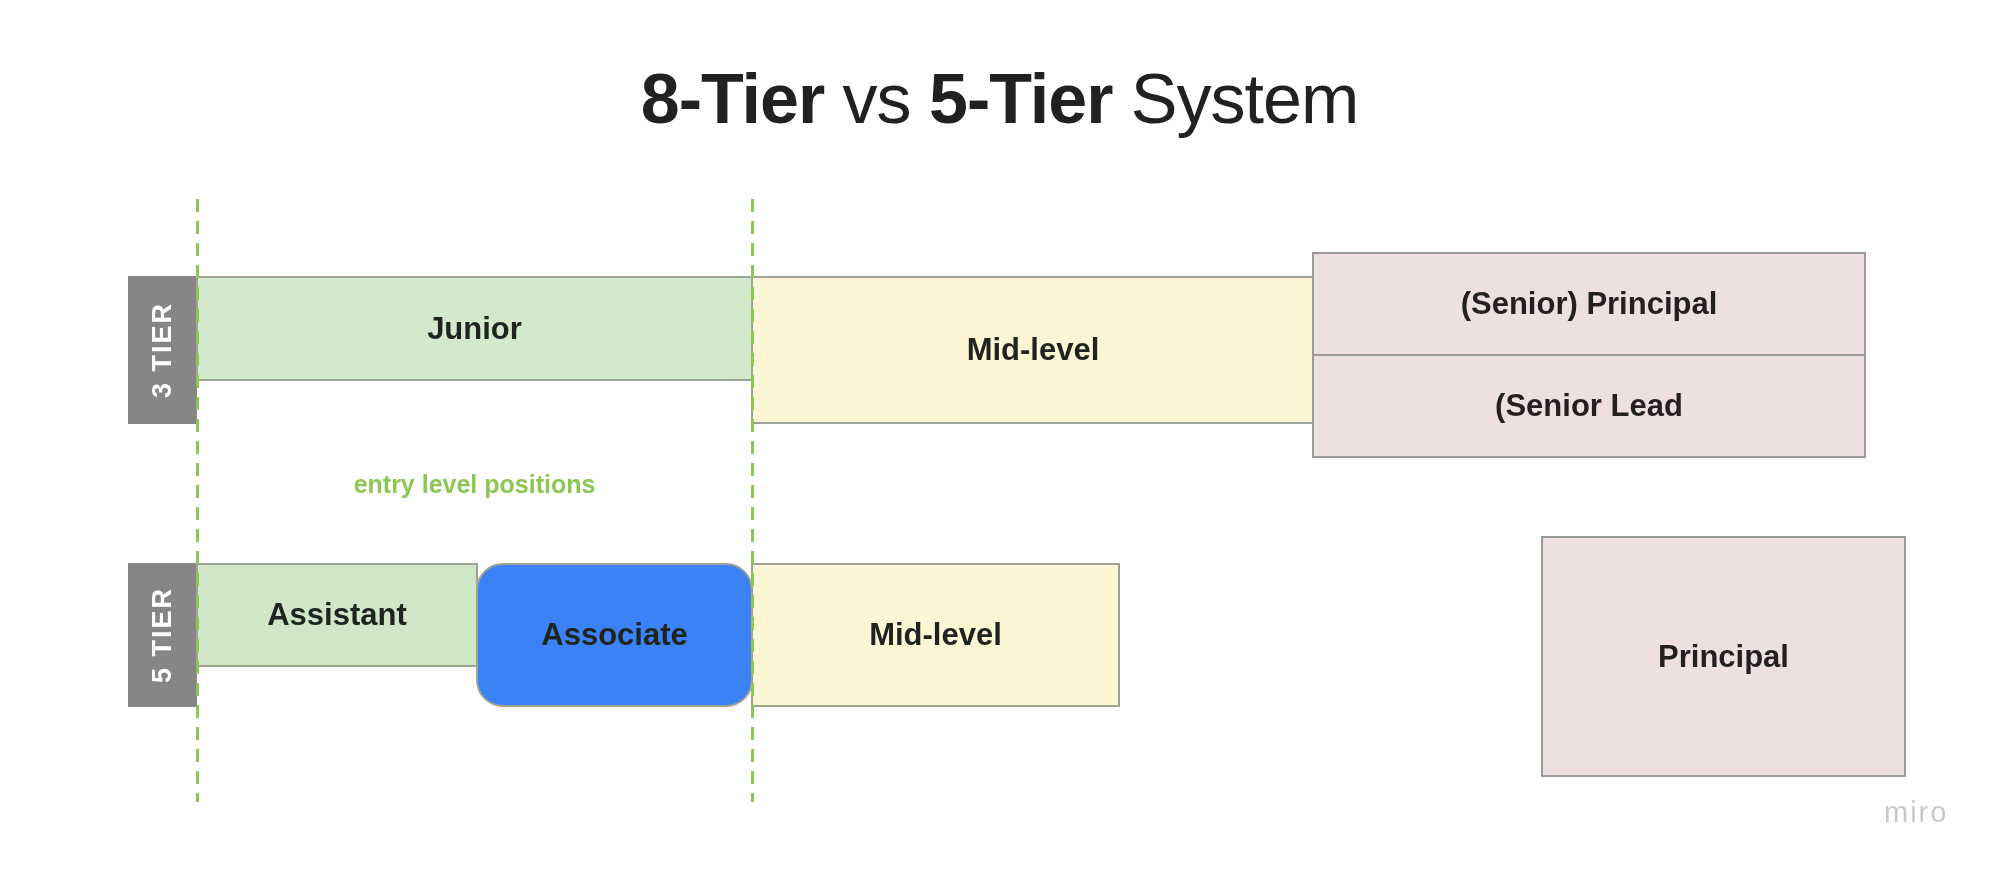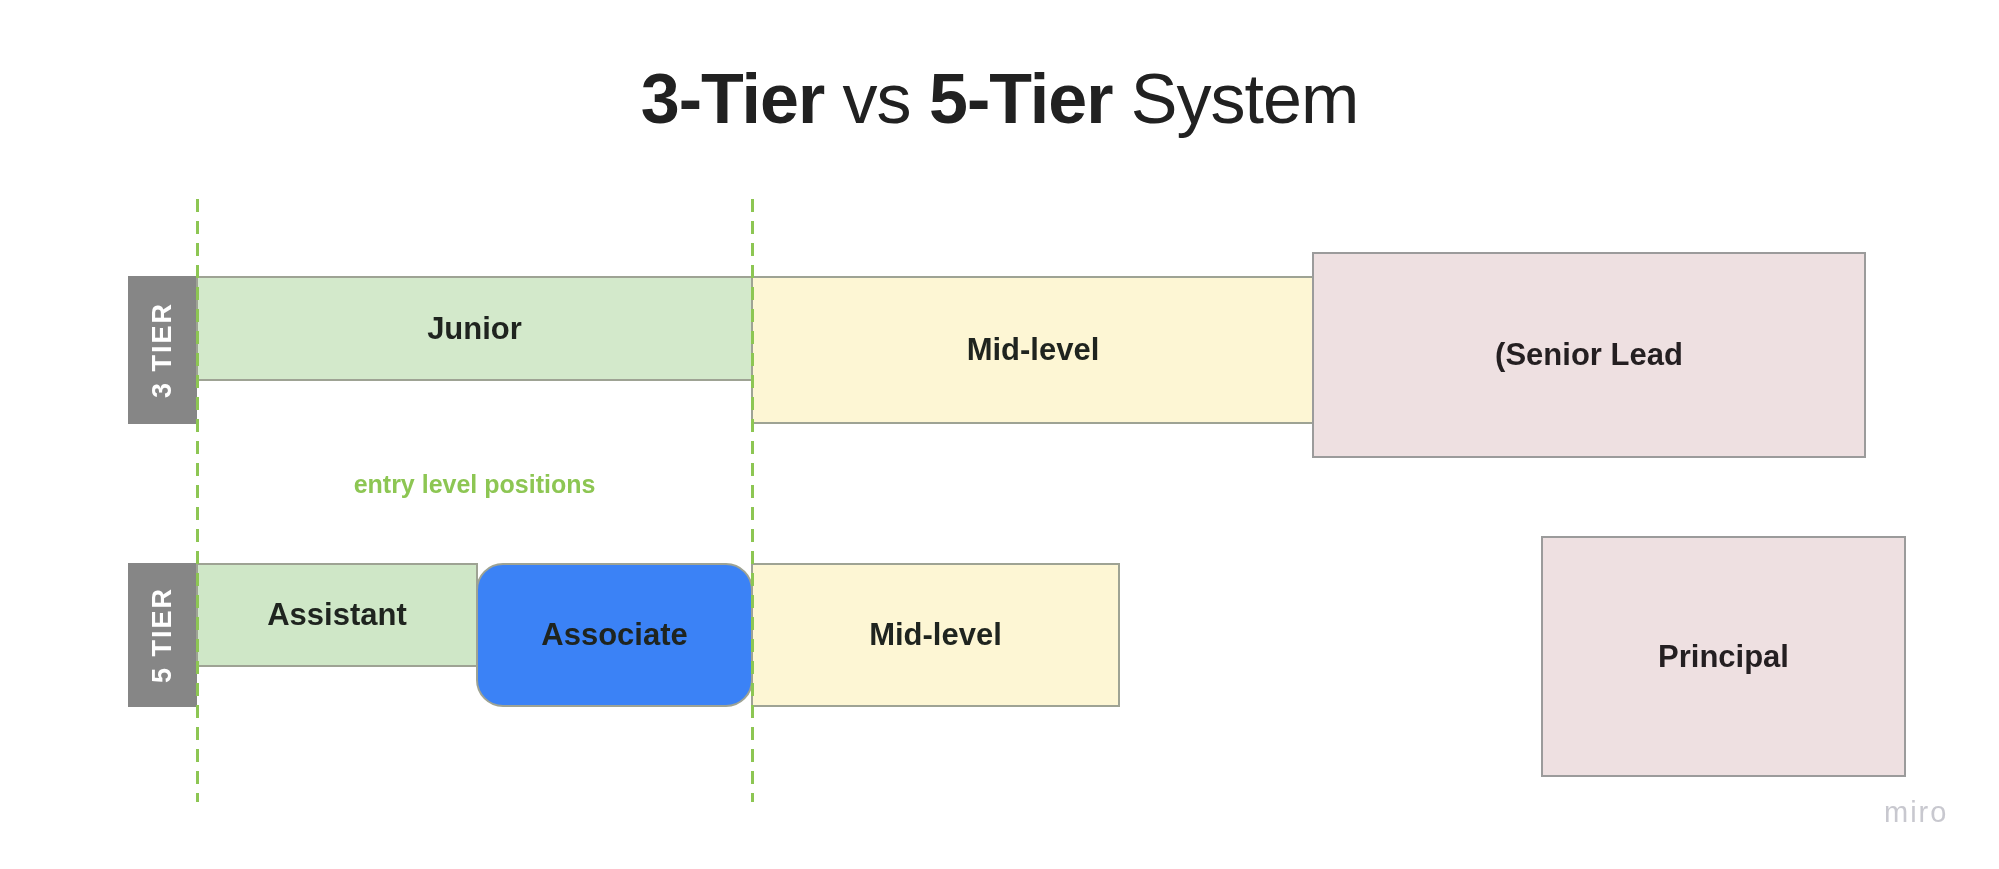--- a/index.html
+++ b/index.html
@@ -79,30 +79,31 @@
     position:absolute; left:1884px; top:796px;
     font-size:29px; font-weight:400; letter-spacing:2px; color:#c8c8cf;
   }
 </style>
 </head>
 <body>
 
 <div class="canvas">
 
   <div class="title">
-    <span class="bold">3-Tier</span><span> vs </span><span class="bold">5-Tier</span><span> System</span>
+    <span class="bold">8-Tier</span><span> vs </span><span class="bold">5-Tier</span><span> System</span>
   </div>
 
   <div class="dashed left"></div>
   <div class="dashed right"></div>
 
   <div class="tier-label label-3tier">3 TIER</div>
   <div class="band seg-junior">Junior</div>
   <div class="band seg-mid1">Mid-level</div>
   <div class="stack stack-1">
+    <div class="cell">(Senior) Principal</div>
     <div class="cell">(Senior Lead</div>
   </div>
 
   <div class="entry-note">entry level positions</div>
 
   <div class="tier-label label-5tier">5 TIER</div>
   <div class="band seg-assistant">Assistant</div>
   <div class="band seg-associate">Associate</div>
   <div class="band seg-mid2">Mid-level</div>
   <div class="stack stack-2">

